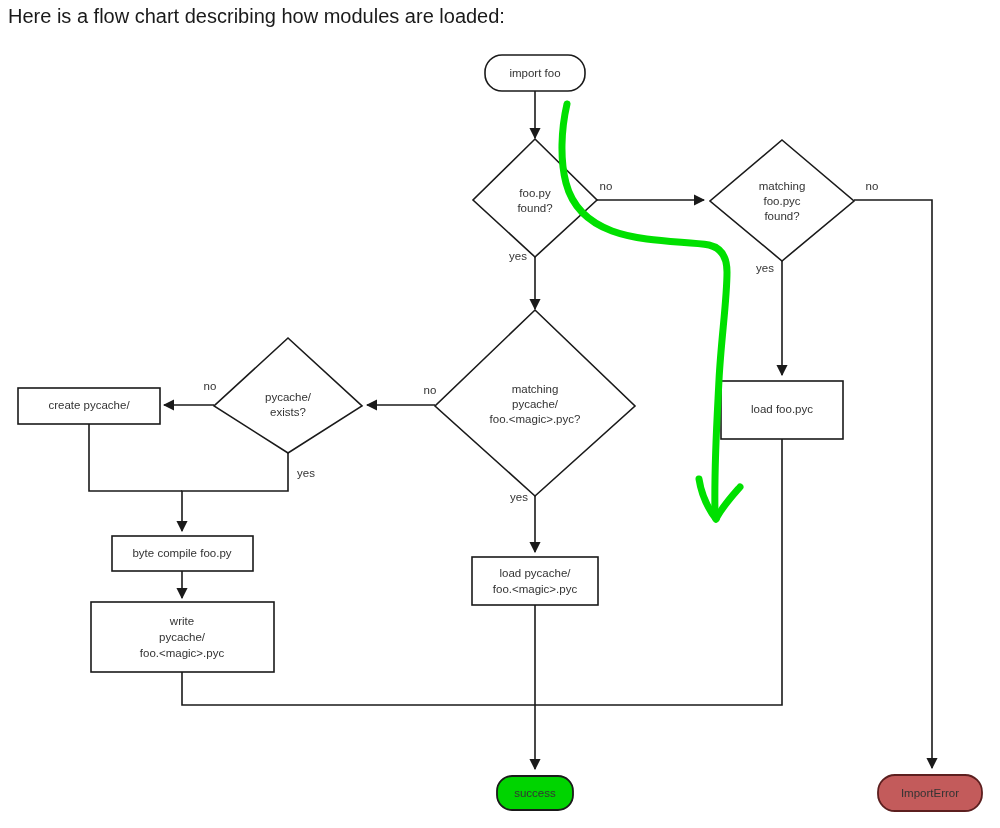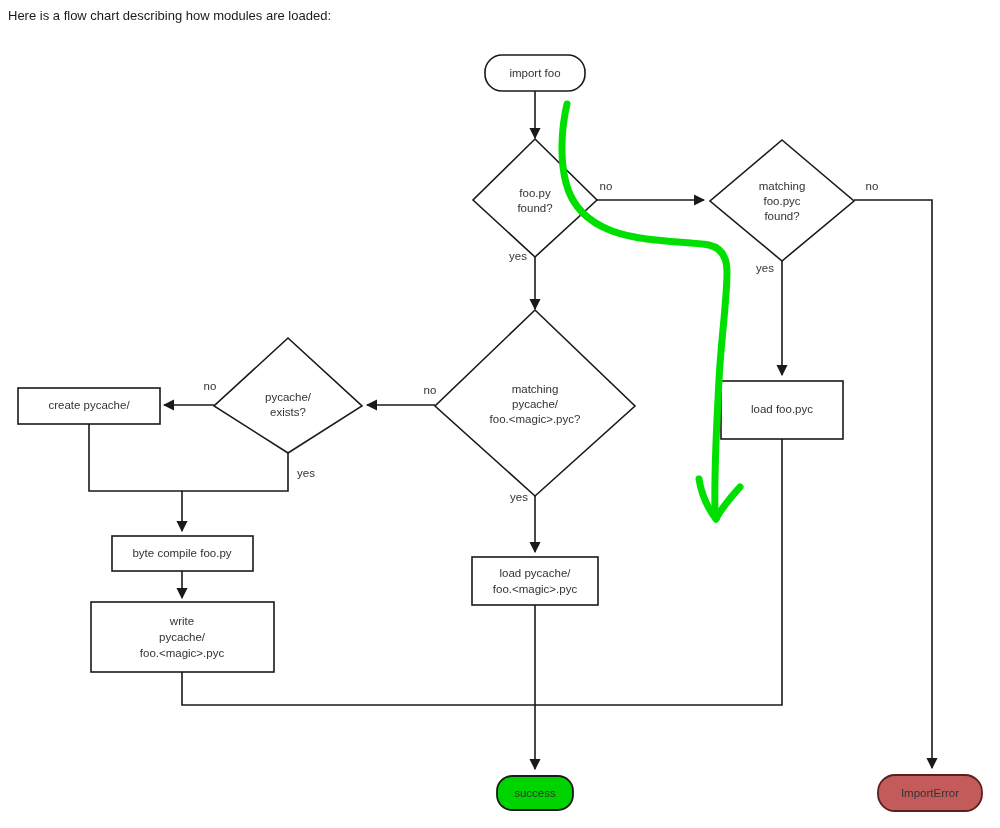--- a/index.html
+++ b/index.html
@@ -12,21 +12,21 @@
     height: 828px;
     position: relative;
     overflow: hidden;
     font-family: "Liberation Sans", sans-serif;
     color: #262626;
   }
   #caption {
     position: absolute;
     left: 8px;
     top: 6px;
-    font-size: 13px;
+    font-size: 20px;
     line-height: 20px;
     color: #1a1a1a;
     white-space: nowrap;
   }
   #diagram {
     position: absolute;
     left: 0;
     top: 0;
     width: 1000px;
     height: 828px;

